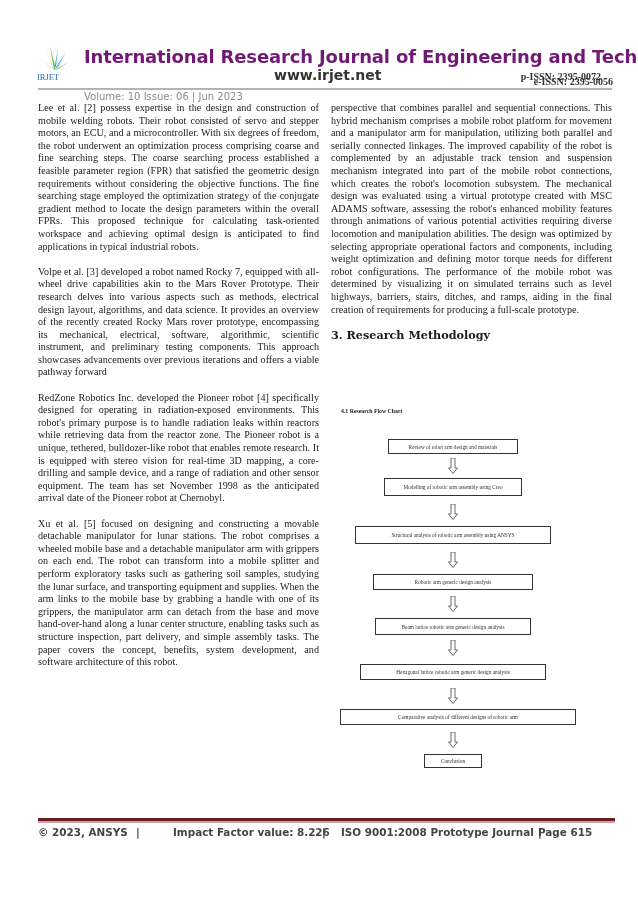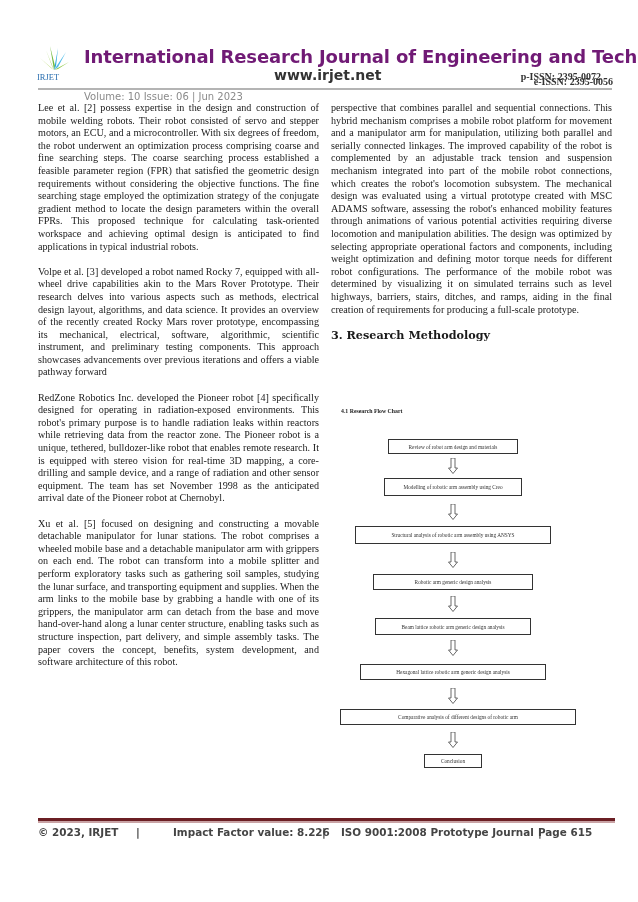--- a/index.html
+++ b/index.html
@@ -110,20 +110,20 @@
   <div class="fc-box" style="left:2px; top:301px; width:236px; height:16px;">Comparative analysis of different designs of robotic arm</div>
   <svg class="fc-arrow" style="left:110px; top:324px;" viewBox="0 0 10 16">
     <path d="M3 0 V10 H0.5 L5 15.5 L9.5 10 H7 V0 Z" fill="none" stroke="#444" stroke-width="0.8"></path>
   </svg>
   <div class="fc-box" style="left:86px; top:346px; width:58px; height:14px;">Conclusion</div>
 </div>
 
 <div class="footer-rule-dark"></div>
 <div class="footer-rule-light"></div>
 <div class="footer">
-  <span style="left:0;">© 2023, IRJET</span>
+  <span style="left:0;">© 2023, ANSYS</span>
   <span style="left:98px;">|</span>
   <span style="left:135px;">Impact Factor value: 8.226</span>
   <span style="left:284px;">|</span>
   <span style="left:303px;">ISO 9001:2008 Prototype Journal</span>
   <span style="left:500px;">|</span>
   <span style="left:500px;text-align:center;">Page 615</span>
 </div>
 
 </body></html>

